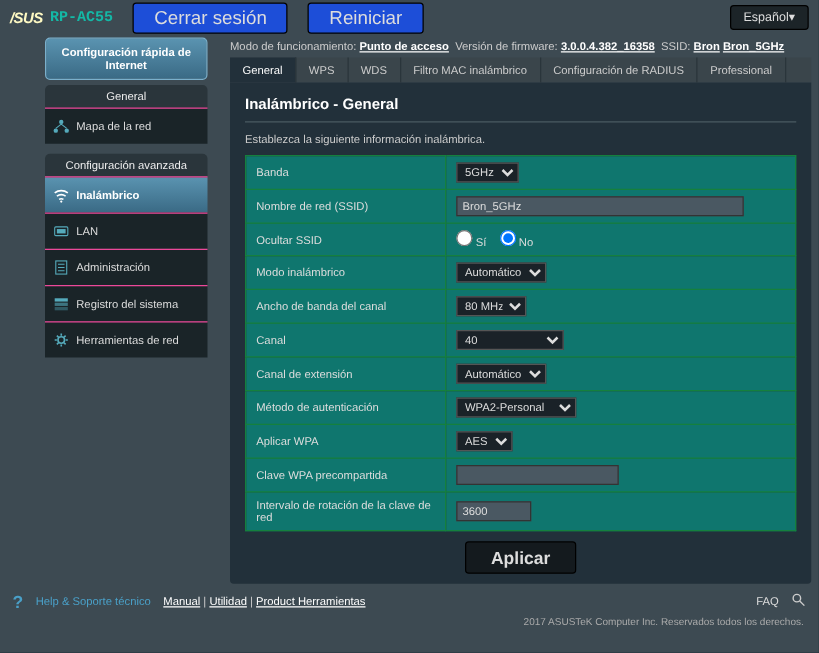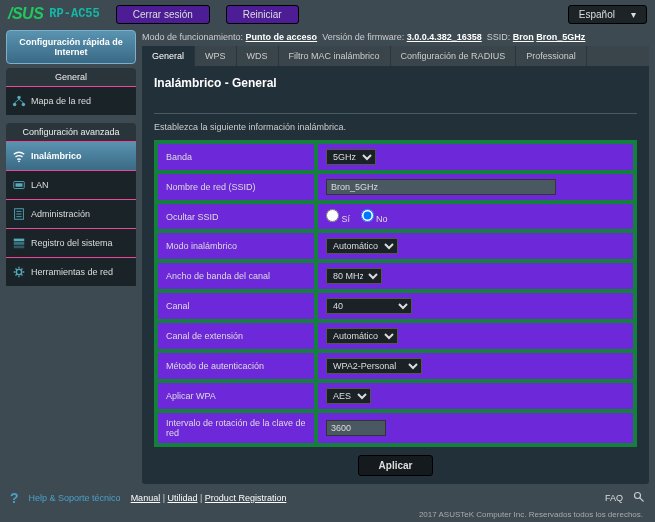--- a/index.html
+++ b/index.html
@@ -1,52 +1,52 @@
 <!DOCTYPE html>
 <html><head>
 <meta charset="utf-8">
 <style>
 * { margin: 0; padding: 0; box-sizing: border-box; font-family: Arial, sans-serif; }
 body { background: #3d4a52; width: 655px; height: 522px; overflow: hidden; font-size: 10px; color: #ccc; }
 
 .header { display: flex; align-items: center; padding: 5px 8px; height: 28px; }
-.logo { color: #22c55e; font-size: 16px; font-weight: bold; font-style: italic; margin-right: 6px; letter-spacing: -0.5px; }
+.logo { color: #fef9c3; font-size: 12px; font-weight: bold; font-style: italic; margin-right: 6px; letter-spacing: -0.5px; }
 .model { color: #14b8a6; font-size: 12px; font-weight: bold; font-family: Liberation Mono, monospace; }
-.hdr-btn { background: #4c1d95; border: 1px solid #000; color: #ddd; padding: 3px 16px; font-size: 10px; margin-left: 16px; cursor: pointer; border-radius: 3px; }
+.hdr-btn { background: #1d4ed8; border: 1px solid #000; color: #ddd; padding: 3px 16px; font-size: 15px; margin-left: 16px; cursor: pointer; border-radius: 3px; }
 .spacer { flex: 1; }
-.lang { background: #1c2428; border: 1px solid #000; color: #ddd; padding: 3px 10px; font-size: 10px; cursor: pointer; border-radius: 3px; display: flex; align-items: center; gap: 16px; }
-
-.main { display: flex; padding: 2px 6px; gap: 6px; }
+.lang { background: #1c2428; border: 1px solid #000; color: #ddd; padding: 3px 10px; font-size: 10px; cursor: pointer; border-radius: 3px; display: flex; align-items: center; gap: 0; }
+
+.main { display: flex; padding: 2px 6px; gap: 18px; margin-left: 30px; }
 .sidebar { width: 130px; }
 .sb-top { background: linear-gradient(#5a93b0, #3a6a85); border: 1px solid #7ab0cc; border-radius: 4px; padding: 6px; text-align: center; color: #fff; font-size: 9px; font-weight: bold; margin-bottom: 4px; cursor: pointer; }
 .sb-hdr { background: #2a353b; border-radius: 4px 4px 0 0; padding: 4px; text-align: center; font-size: 9px; color: #eee; margin-top: 4px; }
 .sb-item { background: #1a2428; border-top: 1px solid #ec4899; padding: 7px 6px; font-size: 9px; color: #ddd; display: flex; align-items: center; gap: 5px; cursor: pointer; }
 .sb-item.active { background: linear-gradient(#5a93b0, #3a6a85); color: #fff; font-weight: bold; }
 .sb-ico { width: 14px; height: 14px; display: inline-flex; align-items: center; justify-content: center; }
 .sb-ico svg { width: 14px; height: 14px; }
 
 .content { flex: 1; }
 .info-row { font-size: 9px; color: #ccc; padding: 2px 0 4px; }
 .info-row a { color: #fff; text-decoration: underline; font-weight: bold; }
 .tabs { display: flex; background: #3a454b; }
 .tab { padding: 5px 10px; font-size: 9px; color: #ccc; cursor: pointer; border-right: 1px solid #2a353b; }
 .tab.active { background: #22303a; color: #fff; }
 .panel { background: #22303a; border-radius: 0 0 3px 3px; padding: 10px 12px 8px; min-height: 388px; }
-.panel-title { color: #fff; font-size: 12px; font-weight: bold; border-bottom: 1px solid #4a5a62; padding-bottom: 23px; margin-bottom: 8px; }
+.panel-title { color: #fff; font-size: 12px; font-weight: bold; border-bottom: 1px solid #4a5a62; padding-bottom: 7px; margin-bottom: 8px; }
 .desc { font-size: 9px; color: #ccc; margin-bottom: 8px; }
 .tbl { width: 100%; border-collapse: collapse; }
-.tbl td { border: 4px solid #15803d; padding: 5px 8px; font-size: 9px; color: #ddd; background: #6d28d9; }
+.tbl td { border: 1px solid #15803d; padding: 5px 8px; font-size: 9px; color: #ddd; background: #0f766e; }
 .tbl td:first-child { width: 160px; }
 .sel { background: #1a2228; border: 1px solid #555; color: #ddd; font-size: 9px; padding: 1px 2px; }
 .inp { background: #4a5862; border: 1px solid #333; color: #ddd; font-size: 9px; padding: 2px 4px; }
 .inp.wide { width: 230px; }
 .inp.sm { width: 60px; }
 .radio-lbl { margin-right: 8px; }
 .apply-wrap { text-align: center; margin-top: 8px; }
-.apply { background: #141a1e; border: 1px solid #000; color: #ddd; padding: 4px 20px; font-size: 10px; font-weight: bold; cursor: pointer; border-radius: 3px; }
+.apply { background: #141a1e; border: 1px solid #000; color: #ddd; padding: 4px 20px; font-size: 14px; font-weight: bold; cursor: pointer; border-radius: 3px; }
 
 .footer { display: flex; align-items: center; padding: 4px 10px 2px; gap: 10px; font-size: 9px; }
 .help-ico { color: #4aa0c8; font-size: 14px; font-weight: bold; }
 .help { color: #4aa0c8; }
 .flinks { color: #ccc; }
 .flinks a { color: #fff; text-decoration: underline; }
 .faq { color: #ddd; margin-left: auto; }
 .srch { width: 12px; height: 12px; }
 .copy { text-align: right; font-size: 8px; color: #aaa; padding: 2px 12px; }
 </style>
@@ -181,37 +181,41 @@
             </tr>
         <tr>
               <td>Método de autenticación</td>
               <td><select class="sel" style="width:96px"><option>WPA2-Personal</option></select></td>
             </tr>
         <tr>
               <td>Aplicar WPA</td>
               <td><select class="sel"><option>AES</option></select></td>
             </tr>
         <tr>
+              <td>Clave WPA precompartida</td>
+              <td><input class="inp" style="width: 130px;" value=""></td>
+            </tr>
+        <tr>
               <td>Intervalo de rotación de la clave de red</td>
               <td><input class="inp sm" value="3600" style=""></td>
             </tr>
       </tbody>
         </table>
       <div class="apply-wrap"><button class="apply">Aplicar</button></div>
     </div>
   </div>
 </div>
 
 <div class="footer">
   <span class="help-ico">?</span>
   <span class="help">Help &amp; Soporte técnico</span>
   <span class="flinks">
     <a>Manual</a> | 
     <a>Utilidad</a> | 
-    <a>Product Registration</a>
+    <a>Product Herramientas</a>
   </span>
   <span class="faq">FAQ</span>
   <span><svg class="srch" viewBox="0 0 16 16">
         <circle cx="6" cy="6" r="4" fill="none" stroke="#ccc" stroke-width="1.5"></circle>
         <path d="M9 9l5 5" stroke="#ccc" stroke-width="1.5"></path>
       </svg></span>
 </div>
 <div class="copy">2017 ASUSTeK Computer Inc. Reservados todos los derechos.</div>
 
 </body></html>

